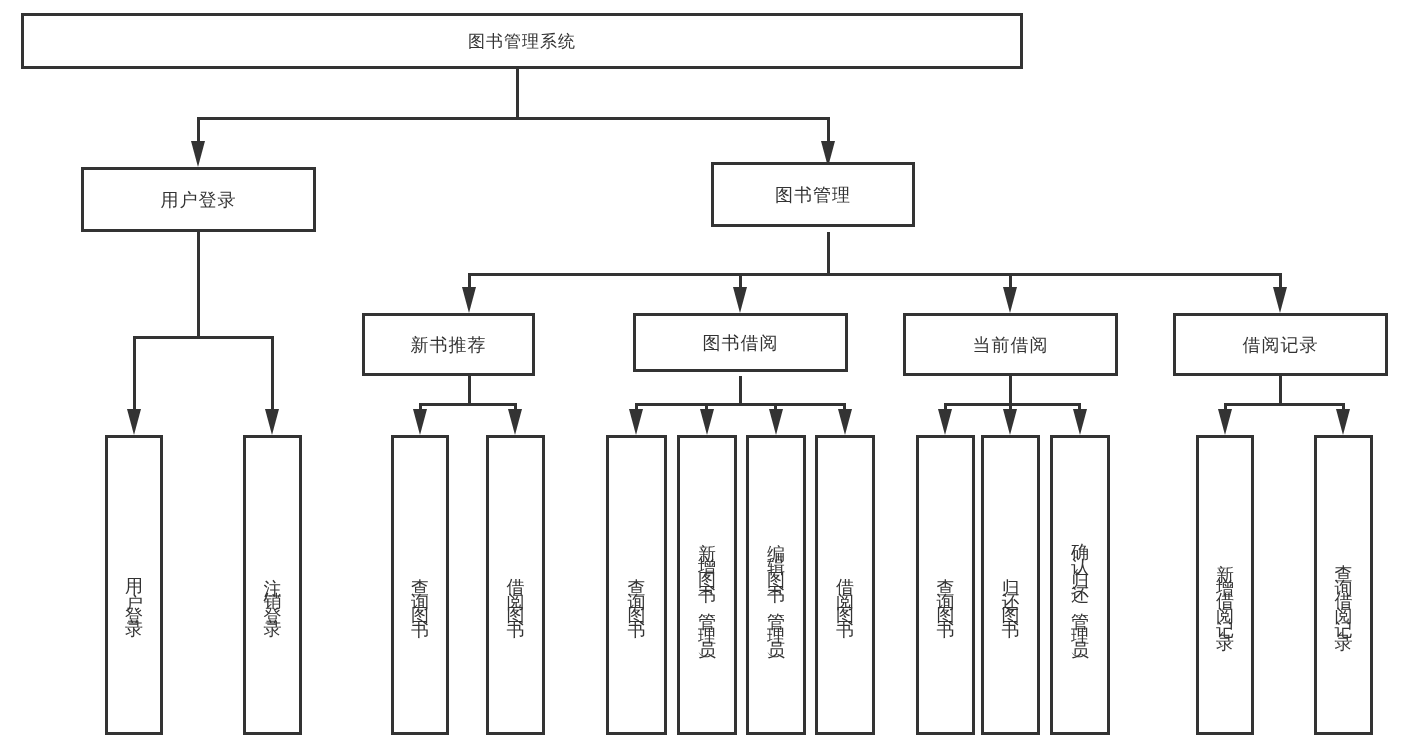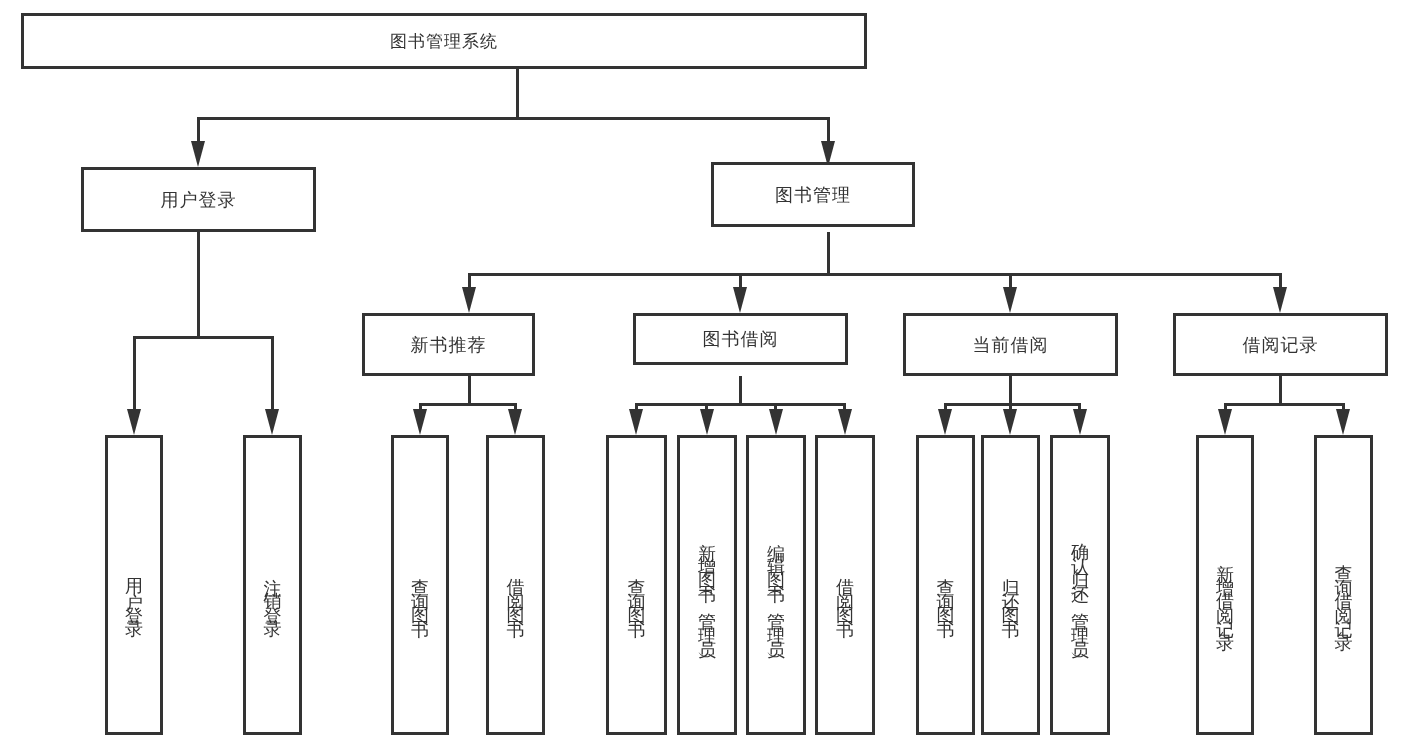--- a/index.html
+++ b/index.html
@@ -67,21 +67,21 @@
     color: #b9b9b9;
     letter-spacing: 1px;
     white-space: nowrap;
   }
 </style>
 </head>
 <body>
 
 <div class="canvas">
 
-  <div class="box root" style="left:21px; top:13px; width:846px; height:56px;">
+  <div class="box root" style="left:21px; top:13px; width:1002px; height:56px;">
     <span>图书管理系统</span>
   </div>
 
   <div class="vl" style="left:516px; top:69px; height:48px;"></div>
   <div class="hl" style="left:197px; top:117px; width:633px;"></div>
   <div class="vl" style="left:197px; top:117px; height:30px;"></div>
   <div class="vl" style="left:827px; top:117px; height:30px;"></div>
   <div class="ar" style="left:191px; top:141px;"></div>
   <div class="ar" style="left:821px; top:141px;"></div>
 
@@ -106,21 +106,21 @@
   <div class="vl" style="left:1009px; top:273px; height:20px;"></div>
   <div class="vl" style="left:1279px; top:273px; height:20px;"></div>
   <div class="ar" style="left:462px; top:287px;"></div>
   <div class="ar" style="left:733px; top:287px;"></div>
   <div class="ar" style="left:1003px; top:287px;"></div>
   <div class="ar" style="left:1273px; top:287px;"></div>
 
   <div class="box" style="left:362px; top:313px; width:173px; height:63px;">
     <span>新书推荐</span>
   </div>
-  <div class="box" style="left:633px; top:313px; width:215px; height:52px;">
+  <div class="box" style="left:633px; top:313px; width:215px; height:59px;">
     <span>图书借阅</span>
   </div>
   <div class="box" style="left:903px; top:313px; width:215px; height:63px;">
     <span>当前借阅</span>
   </div>
   <div class="box" style="left:1173px; top:313px; width:215px; height:63px;">
     <span>借阅记录</span>
   </div>
 
   <div class="vl" style="left:468px; top:376px; height:27px;"></div>

